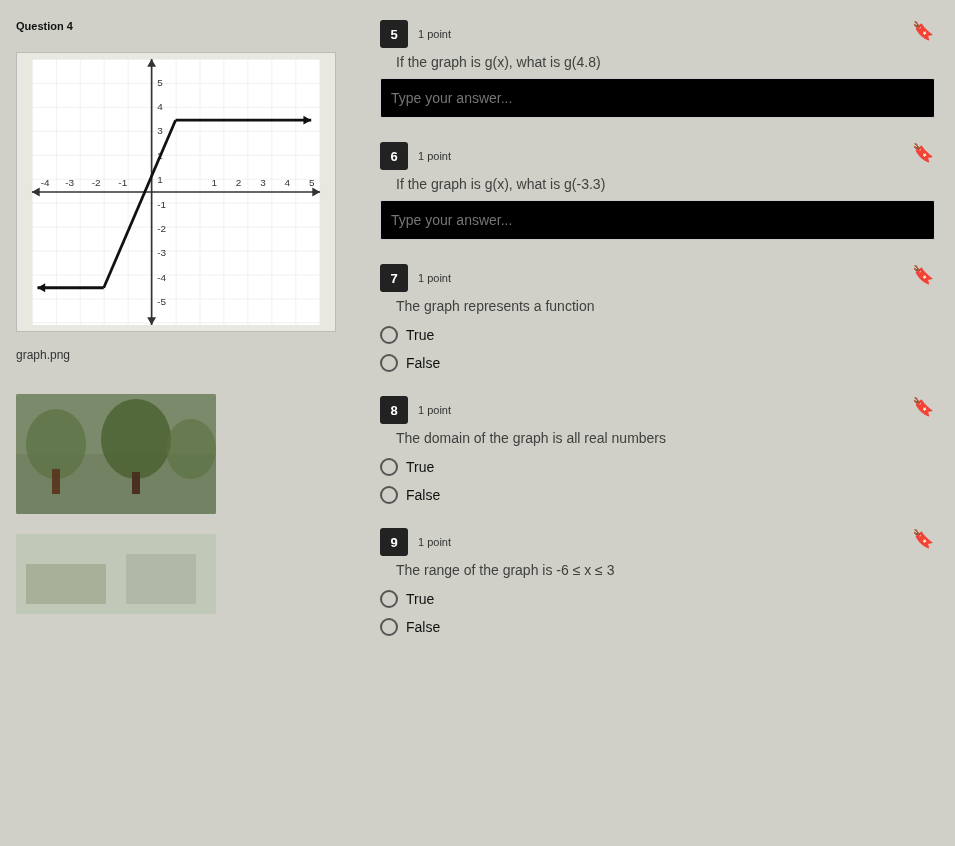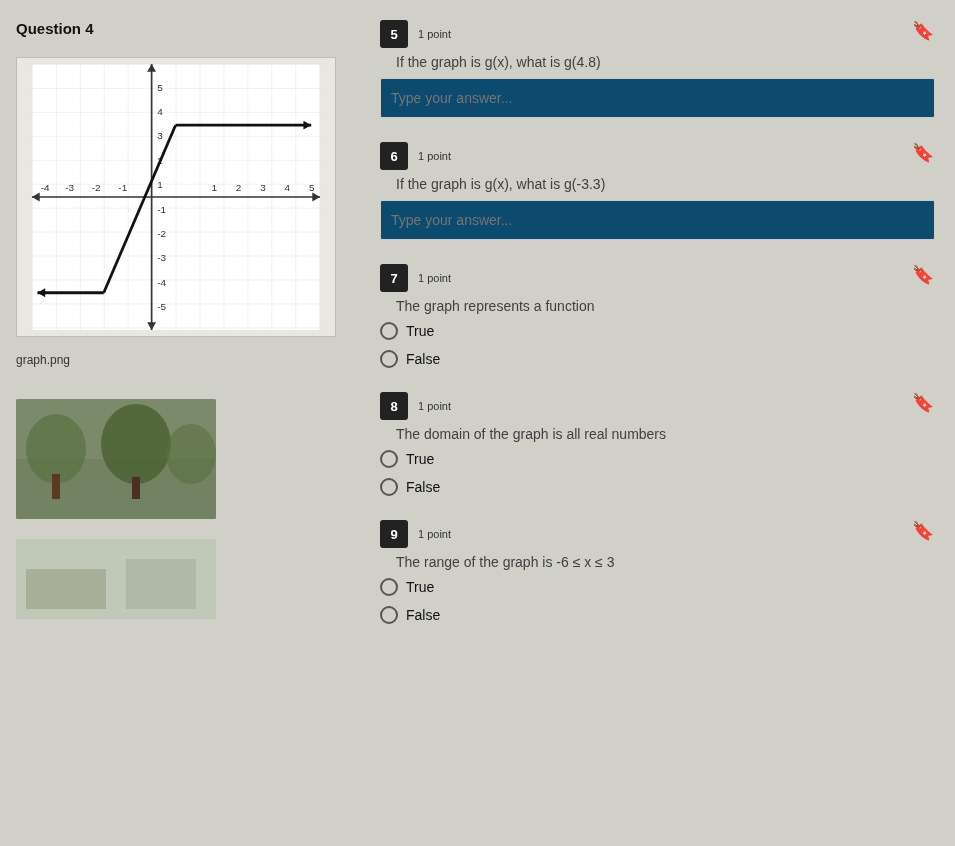--- a/index.html
+++ b/index.html
@@ -16,21 +16,21 @@
     .left-panel {
       width: 370px;
       min-height: 846px;
       padding: 20px 16px;
       display: flex;
       flex-direction: column;
       gap: 12px;
     }
 
     .question-label {
-      font-size: 15px;
+      font-size: 11px;
       font-weight: bold;
       color: #111;
       margin-bottom: 8px;
     }
 
     .graph-container {
       background: #e8e8e0;
       border: 1px solid #bbb;
       padding: 6px;
       width: 320px;
@@ -107,33 +107,33 @@
       font-size: 14px;
       color: #404040;
       margin-bottom: 8px;
       margin-left: 16px;
     }
 
     .answer-input {
       width: 100%;
       height: 40px;
       border: 1px solid #ccc;
-      background: #0c4a6e;
+      background: #000000;
       padding: 0 10px;
       font-size: 14px;
       color: #999;
       outline: none;
       border-radius: 2px;
     }
 
     .radio-group {
       display: flex;
       flex-direction: column;
       gap: 10px;
-      margin-top: 4px;
+      margin-top: 12px;
     }
 
     .radio-item {
       display: flex;
       align-items: center;
       gap: 8px;
       font-size: 14px;
       color: #111;
       cursor: pointer;
     }

